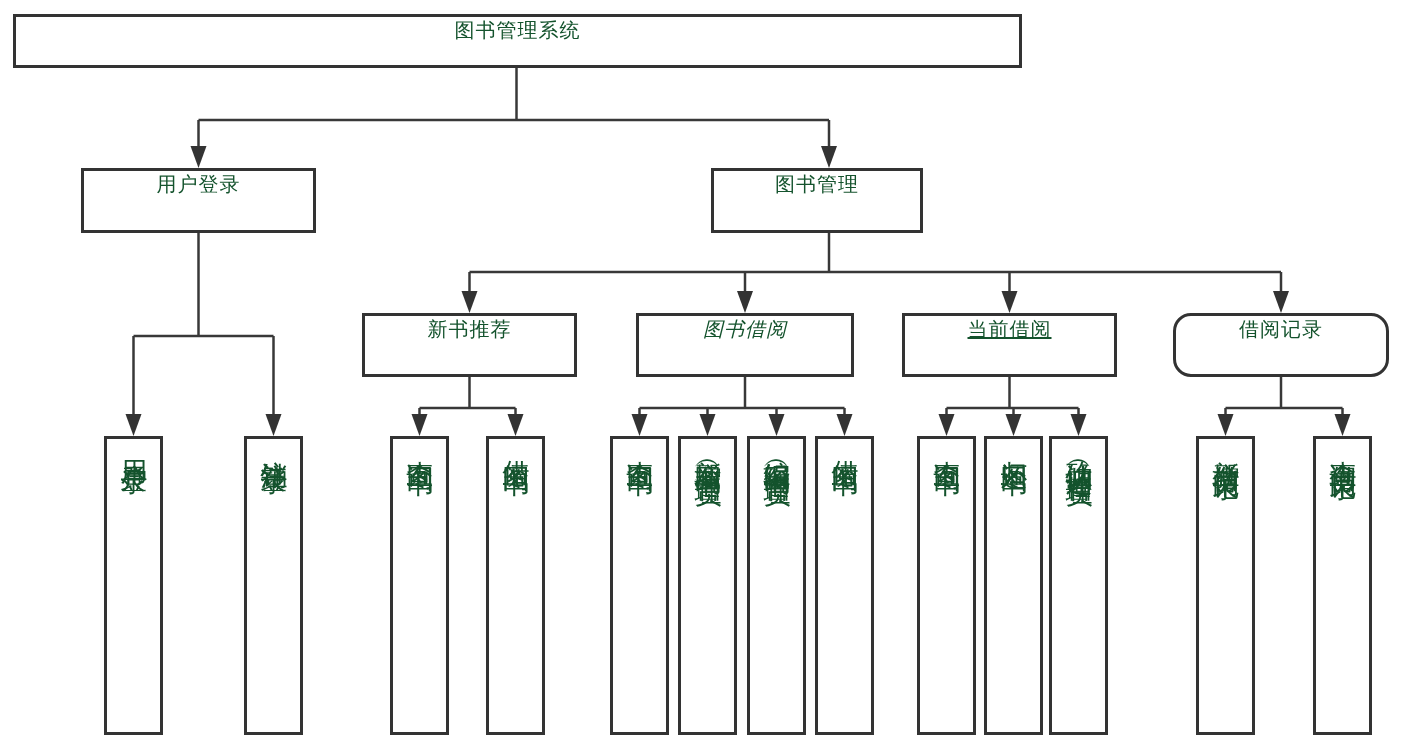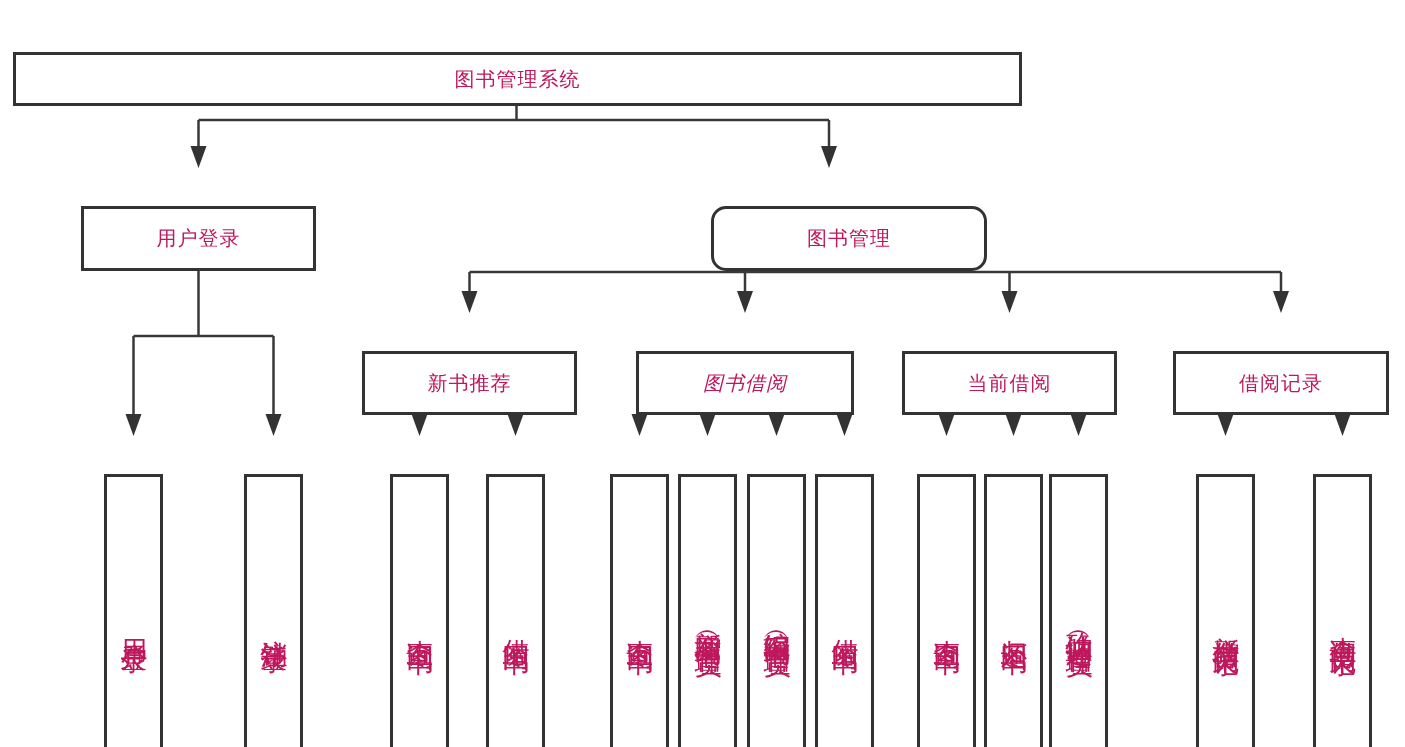--- a/index.html
+++ b/index.html
@@ -12,41 +12,40 @@
   }
   .connector-layer{
     position:absolute;left:0;top:0;width:1405px;height:747px;
     pointer-events:none;
   }
   .box{
     position:absolute;
     box-sizing:border-box;
     background:#ffffff;
     border:3px solid #333333;
-    display:flex;align-items:center;justify-content:center;
-    color:#be185d;
-    margin-top:38px;
+    display:flex;align-items:flex-start;justify-content:center;
+    color:#14532d;
   }
   .hbox{font-size:20px;letter-spacing:1px;}
   .vbox{font-size:27px;}
   .vbox .vtext{
     writing-mode:vertical-rl;
     text-orientation:mixed;
     letter-spacing:3px;
     line-height:1;
     white-space:nowrap;
   }
   
   .root-box  {left:13px;  top:14px;  width:1009px; height:54px;}
   .lvl2-a    {left:81px;  top:168px; width:235px;  height:65px;}
-  .lvl2-b    {left:711px; top:168px; width:276px;  height:65px;border-radius:15px;}
+  .lvl2-b    {left:711px; top:168px; width:212px;  height:65px;}
   .lvl3-a    {left:362px; top:313px; width:215px;  height:64px;}
   .lvl3-b    {left:636px; top:313px; width:218px;  height:64px;font-style:italic;}
-  .lvl3-c    {left:902px; top:313px; width:215px;  height:64px;}
-  .lvl3-d    {left:1173px;top:313px; width:216px;  height:64px;}
+  .lvl3-c    {left:902px; top:313px; width:215px;  height:64px;text-decoration:underline;}
+  .lvl3-d    {left:1173px;top:313px; width:216px;  height:64px;border-radius:18px;}
   .leaf      {top:436px;  width:59px; height:299px;}
   .leaf-1 {left:104px;} .leaf-2 {left:244px;}
   .leaf-3 {left:390px;} .leaf-4 {left:486px;}
   .leaf-5 {left:610px;} .leaf-6 {left:678px;}
   .leaf-7 {left:747px;} .leaf-8 {left:815px;}
   .leaf-9 {left:917px;} .leaf-10{left:984px;}
   .leaf-11{left:1049px;}.leaf-12{left:1196px;}
   .leaf-13{left:1313px;}
   .watermark{
     position:absolute;

